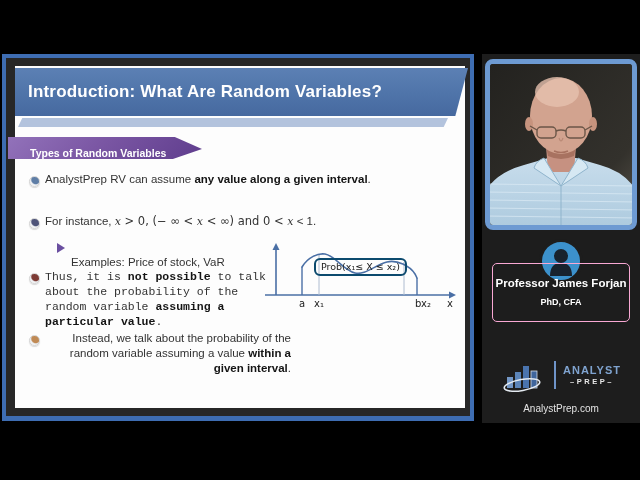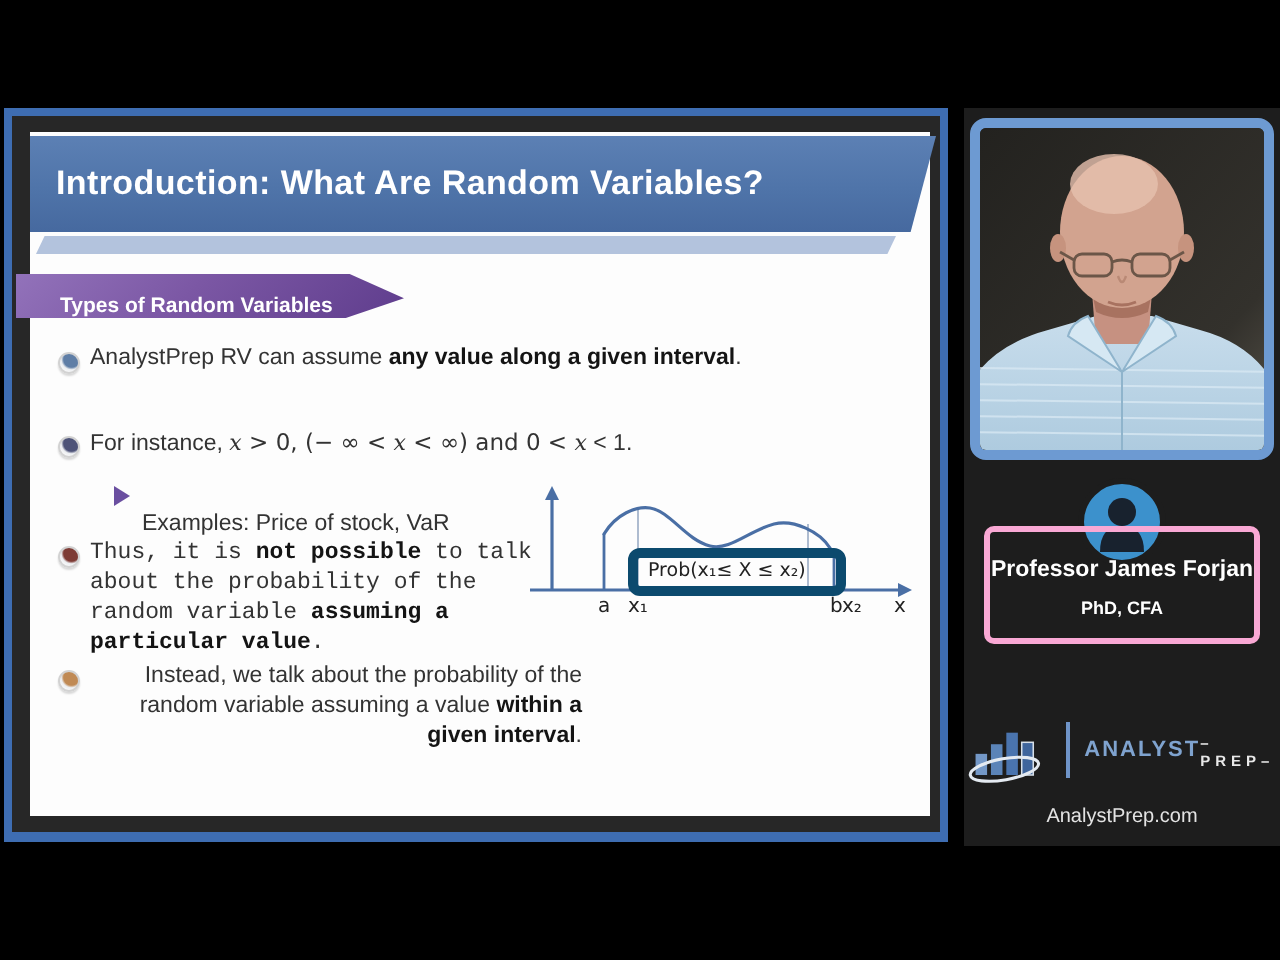--- a/index.html
+++ b/index.html
@@ -28,39 +28,39 @@
   .dot.c1{background:radial-gradient(circle at 64% 30%,#5f7ea6 0 46%,#eceef1 60%,#fafafa 80%);}
   .dot.c2{background:radial-gradient(circle at 64% 30%,#4e5378 0 46%,#eceef1 60%,#fafafa 80%);}
   .dot.c3{background:radial-gradient(circle at 64% 30%,#7d3b35 0 46%,#eceef1 60%,#fafafa 80%);}
   .dot.c4{background:radial-gradient(circle at 64% 30%,#c08a55 0 46%,#eceef1 60%,#fafafa 80%);}
   .tri{position:absolute;width:0;height:0;border-left:8px solid #6a4fa0;
        border-top:5px solid transparent;border-bottom:5px solid transparent;}
   .math i{font-style:italic;font-family:"DejaVu Serif",serif;font-size:11px;}
   
   .graph{position:absolute;left:248px;top:176px;width:205px;height:88px;}
   .graph svg{position:absolute;left:0;top:0;}
-  .prob-box{position:absolute;left:51px;top:32px;padding:1px 15px 2px 5px;border:5px solid #0c4a6e;
+  .prob-box{position:absolute;left:51px;top:16px;padding:1px 5px 2px 5px;border:2px solid #0c4a6e;
       border-radius:6px;font-size:9.5px;color:#222;font-family:"DejaVu Sans",sans-serif;background:transparent;}
   .tick{position:absolute;top:56px;font-size:10px;color:#222;font-family:"DejaVu Sans",sans-serif;}
   
   .panel{position:absolute;left:482px;top:54px;width:158px;height:369px;background:#1d1d1d;}
   .webcam{position:absolute;left:3px;top:5px;width:152px;height:171px;box-sizing:border-box;
       border:5px solid #6d9ad2;border-radius:8px;overflow:hidden;background:#2b2a26;}
   .avatar{position:absolute;left:57px;top:185px;width:44px;height:44px;border-radius:50%;
       background:#3c91cc;border:3px solid #1d1d1d;box-sizing:border-box;}
   .prof-card{position:absolute;left:10px;top:209px;width:138px;height:59px;box-sizing:border-box;
-      border:3px solid #f9a8d4;border-radius:5px;}
+      border:1px solid #f9a8d4;border-radius:5px;}
   .prof-name{position:absolute;left:0;top:13px;width:100%;text-align:center;color:#fff;
       font-weight:bold;font-size:11.5px;}
   .prof-cred{position:absolute;left:0;top:33px;width:100%;text-align:center;color:#fff;
       font-weight:bold;font-size:9px;}
   .logo-row{position:absolute;left:0;top:300px;width:158px;height:42px;display:flex;
       align-items:center;justify-content:center;gap:7px;}
   .logo-sep{width:2px;height:28px;background:#6f94c8;}
-  .logo-text{display:flex;flex-direction:row;align-items:center;}
+  .logo-text{display:flex;flex-direction:column;align-items:center;}
   .logo-analyst{color:#7fa3cf;font-weight:bold;font-size:11px;letter-spacing:1px;}
   .logo-prep{color:#e8e8e8;font-weight:bold;font-size:7.5px;letter-spacing:2.5px;margin-top:1px;}
   .website{position:absolute;left:0;top:349px;width:158px;text-align:center;color:#e3e3e3;font-size:10px;}
   .sub2{font-family:"DejaVu Sans",sans-serif;}
 </style>
 </head>
 <body>
 
 <div class="stage">
 

